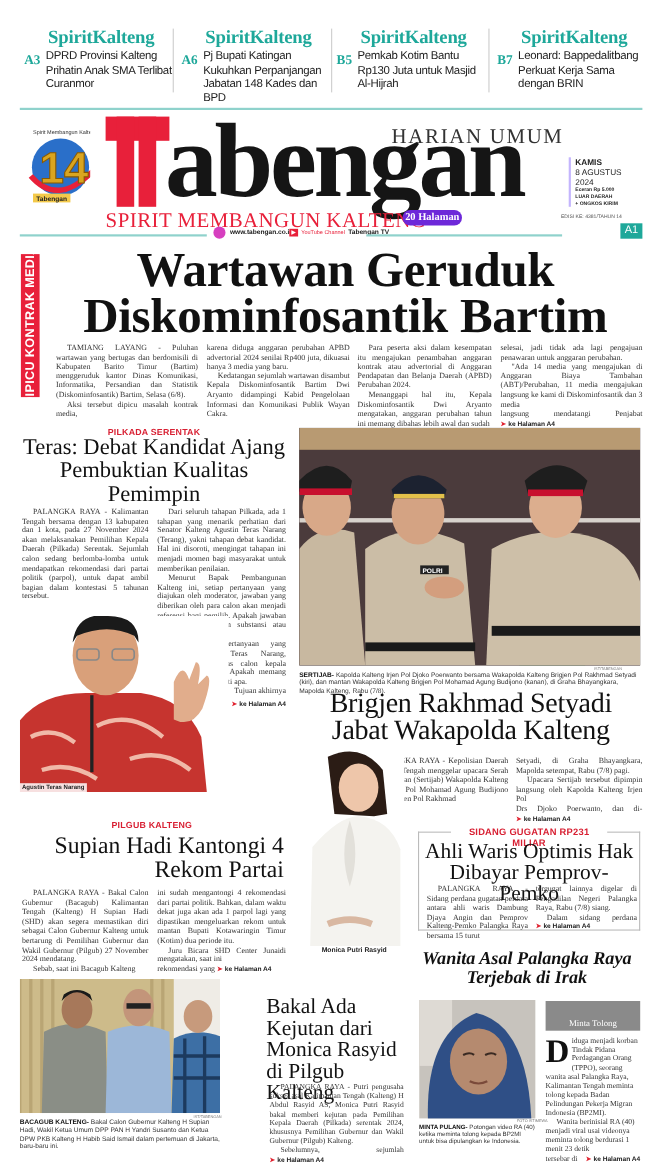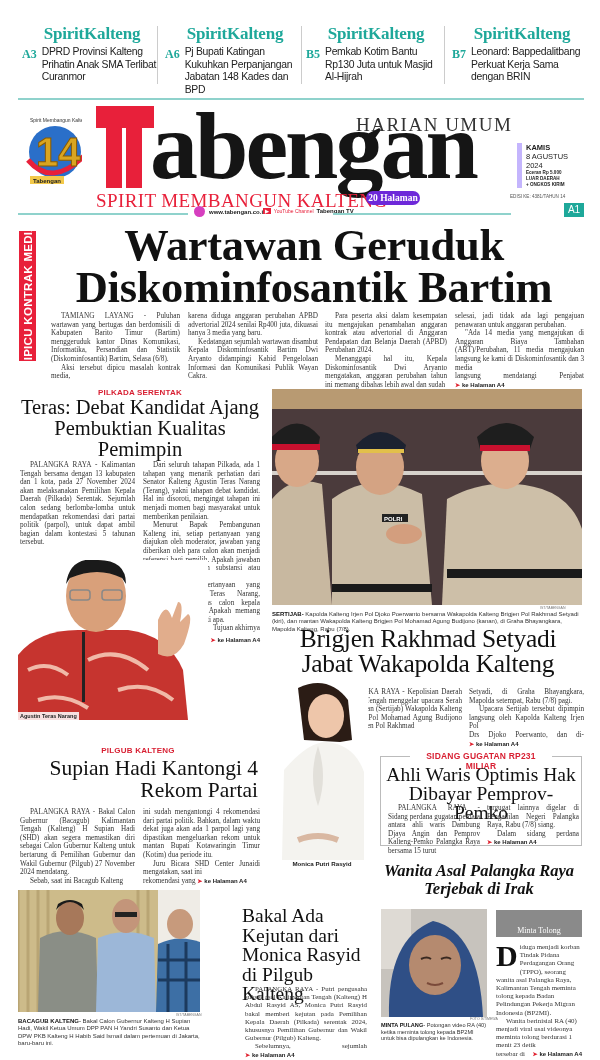--- a/index.html
+++ b/index.html
@@ -76,21 +76,21 @@
 <div class="abs" style="left:96px;top:106px;width:58px;height:82px">
   <div style="position:absolute;left:0;top:0;width:58px;height:22px;background:#e8203a"></div>
   <div style="position:absolute;left:10px;top:0;width:16px;height:82px;background:#e8203a"></div>
   <div style="position:absolute;left:30px;top:0;width:16px;height:82px;background:#e8203a"></div>
 </div>
 <div class="abs serif" style="left:150px;top:98px;font-size:96px;font-weight:bold;line-height:96px;color:#151515;letter-spacing:-3px">abengan</div>
 <div class="abs serif" style="left:356px;top:114px;font-size:19px;letter-spacing:1.5px;color:#333">HARIAN UMUM</div>
 <div class="abs serif" style="left:96px;top:190px;font-size:19px;color:#e8203a;letter-spacing:.4px">SPIRIT MEMBANGUN KALTENG</div>
 <div class="abs serif" style="left:366px;top:191px;width:54px;height:14px;border-radius:7px;background:#6d28d9;color:#fff;font-size:9.5px;font-weight:bold;text-align:center;line-height:14px">20 Halaman</div>
 
-<div class="abs sans" style="left:517px;top:143px;border-left:5px solid #c4b5fd;padding-left:4px;width:70px">
+<div class="abs sans" style="left:517px;top:143px;border-left:2px solid #c4b5fd;padding-left:4px;width:70px">
   <div style="font-size:7.5px;font-weight:bold;line-height:9px">KAMIS</div>
   <div style="font-size:7.5px;line-height:9px">8 AGUSTUS</div>
   <div style="font-size:7.5px;line-height:9px">2024</div>
   <div style="font-size:4.6px;font-weight:bold;line-height:6px">Eceran Rp 5.000</div>
   <div style="font-size:4.6px;font-weight:bold;line-height:6px">LUAR DAERAH</div>
   <div style="font-size:4.6px;font-weight:bold;line-height:6px">+ ONGKOS KIRIM</div>
 </div>
 <div class="abs sans" style="left:510px;top:194px;font-size:4.6px;color:#555">EDISI KE: 4381/TAHUN 14</div>
 
 <div class="abs" style="left:18px;top:213px;width:170px;height:2px;background:#8fd2cc"></div>

